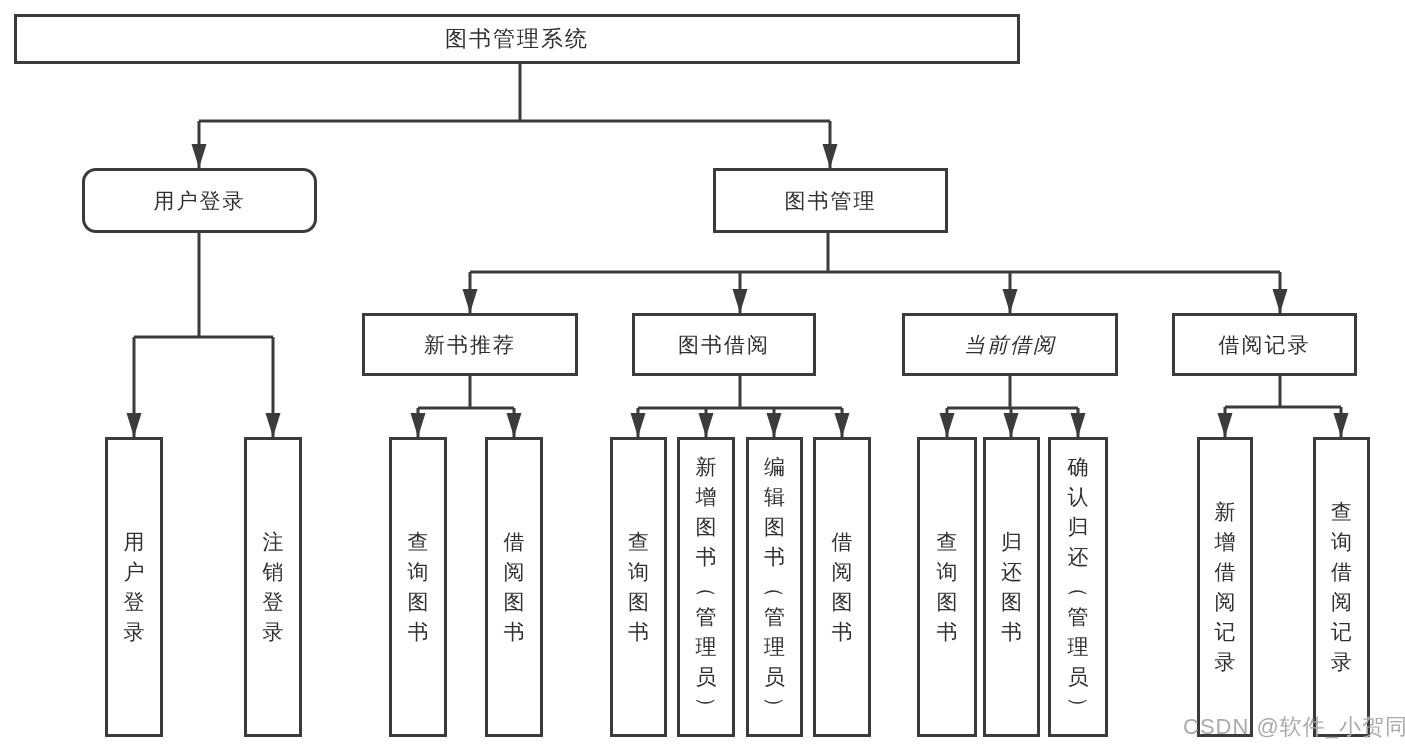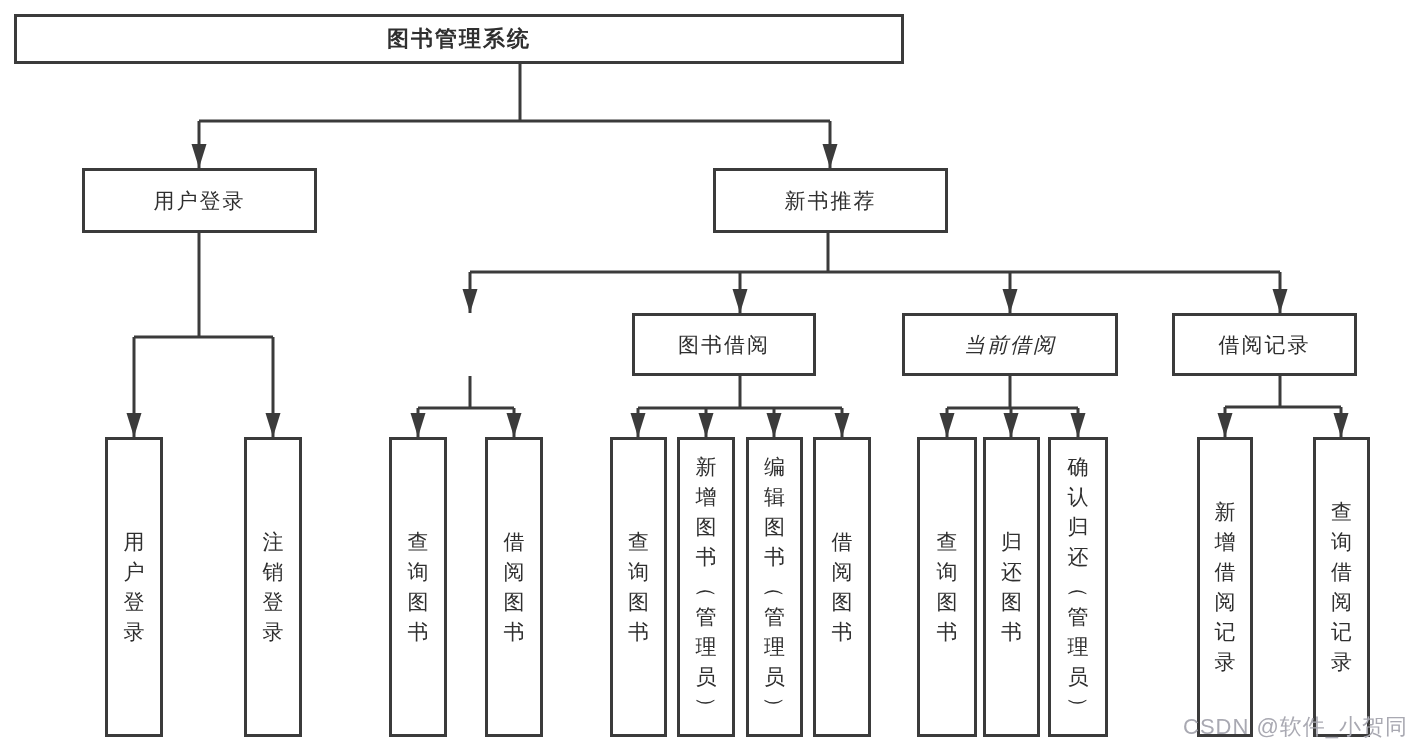--- a/index.html
+++ b/index.html
@@ -85,25 +85,26 @@
       <path d="M1011 408 V437" marker-end="url(#arw)"></path>
       <path d="M1078 408 V437" marker-end="url(#arw)"></path>
 
       <path d="M1280 376 V407"></path>
       <path d="M1225 407 H1341"></path>
       <path d="M1225 407 V437" marker-end="url(#arw)"></path>
       <path d="M1341 407 V437" marker-end="url(#arw)"></path>
     </g>
   </svg>
 
-  <div class="box hbox rootbox" style="left:14px;top:14px;width:890px;height:50px;font-weight:bold;">图书管理系统</div>
-
-  <div class="box hbox" style="left:82px;top:168px;width:235px;height:65px;">用户登录</div>
-  <div class="box hbox" style="left:713px;top:168px;width:235px;height:65px;">新书推荐</div>
-
+  <div class="box hbox rootbox" style="left:14px;top:14px;width:1006px;height:50px;">图书管理系统</div>
+
+  <div class="box hbox" style="left:82px;top:168px;width:235px;height:65px;border-radius:14px;">用户登录</div>
+  <div class="box hbox" style="left:713px;top:168px;width:235px;height:65px;">图书管理</div>
+
+  <div class="box hbox" style="left:362px;top:313px;width:216px;height:63px;">新书推荐</div>
   <div class="box hbox" style="left:632px;top:313px;width:184px;height:63px;">图书借阅</div>
   <div class="box hbox" style="left:902px;top:313px;width:216px;height:63px;font-style:italic;">当前借阅</div>
   <div class="box hbox" style="left:1172px;top:313px;width:185px;height:63px;">借阅记录</div>
 
   <div class="box vbox vtext" style="left:105px;top:437px;width:58px;height:300px;">
       <span class="vchar">用</span>
       <span class="vchar">户</span>
       <span class="vchar">登</span>
       <span class="vchar">录</span>
     </div>

